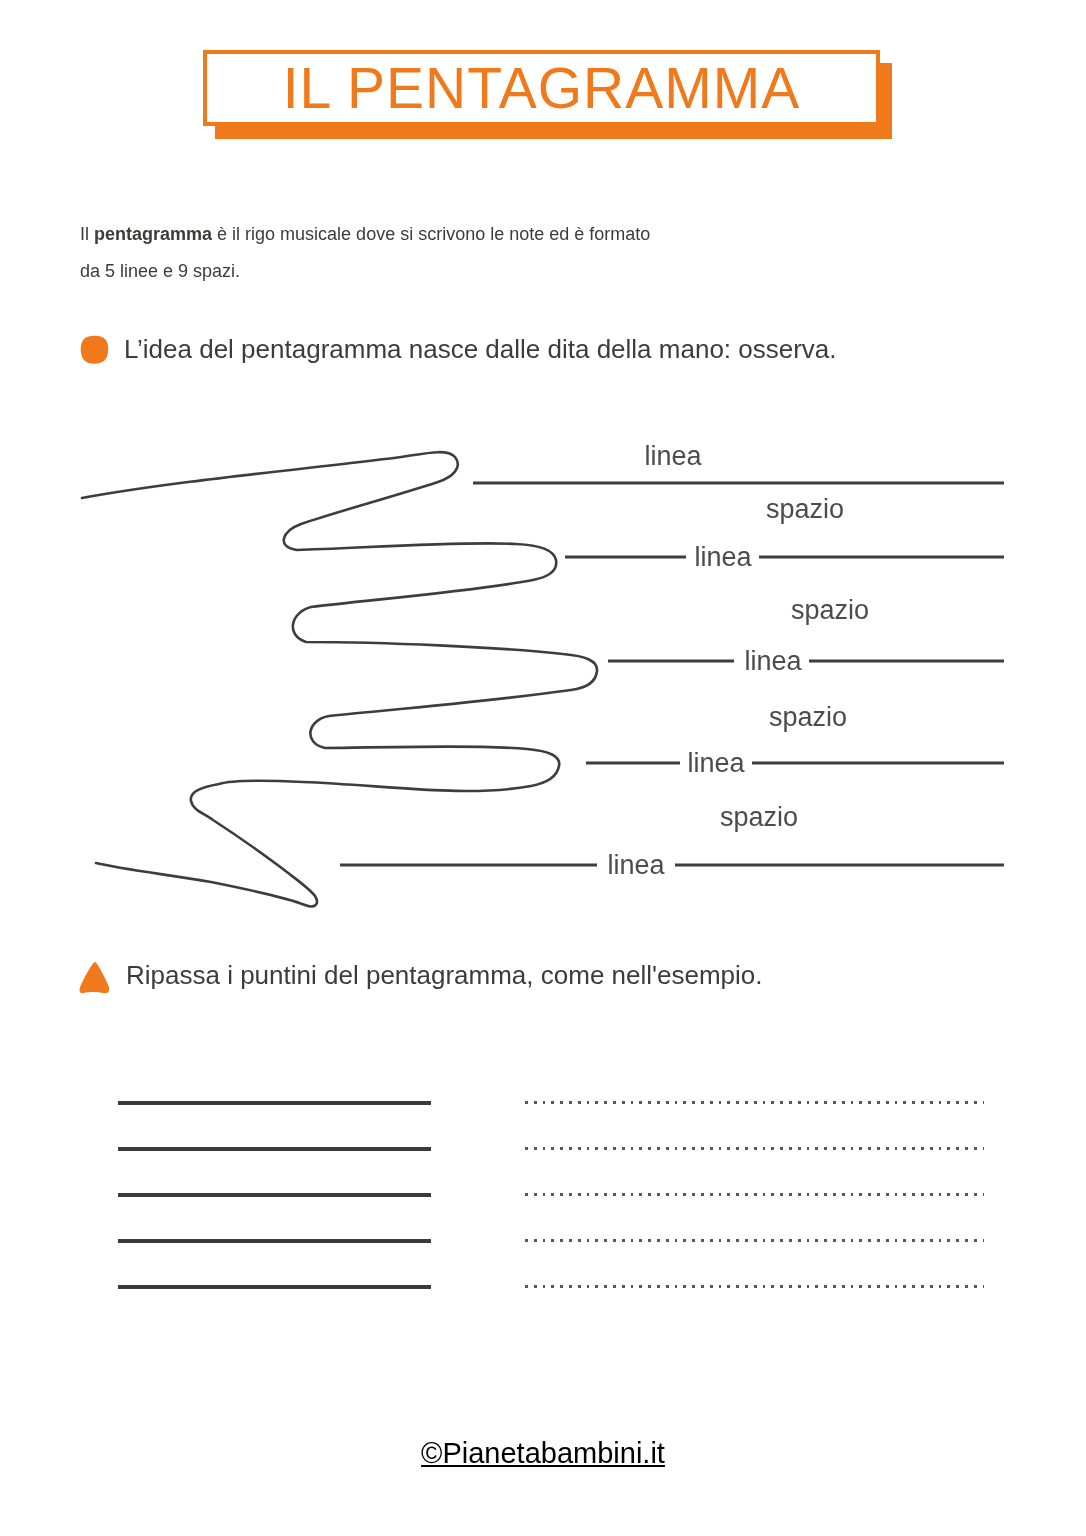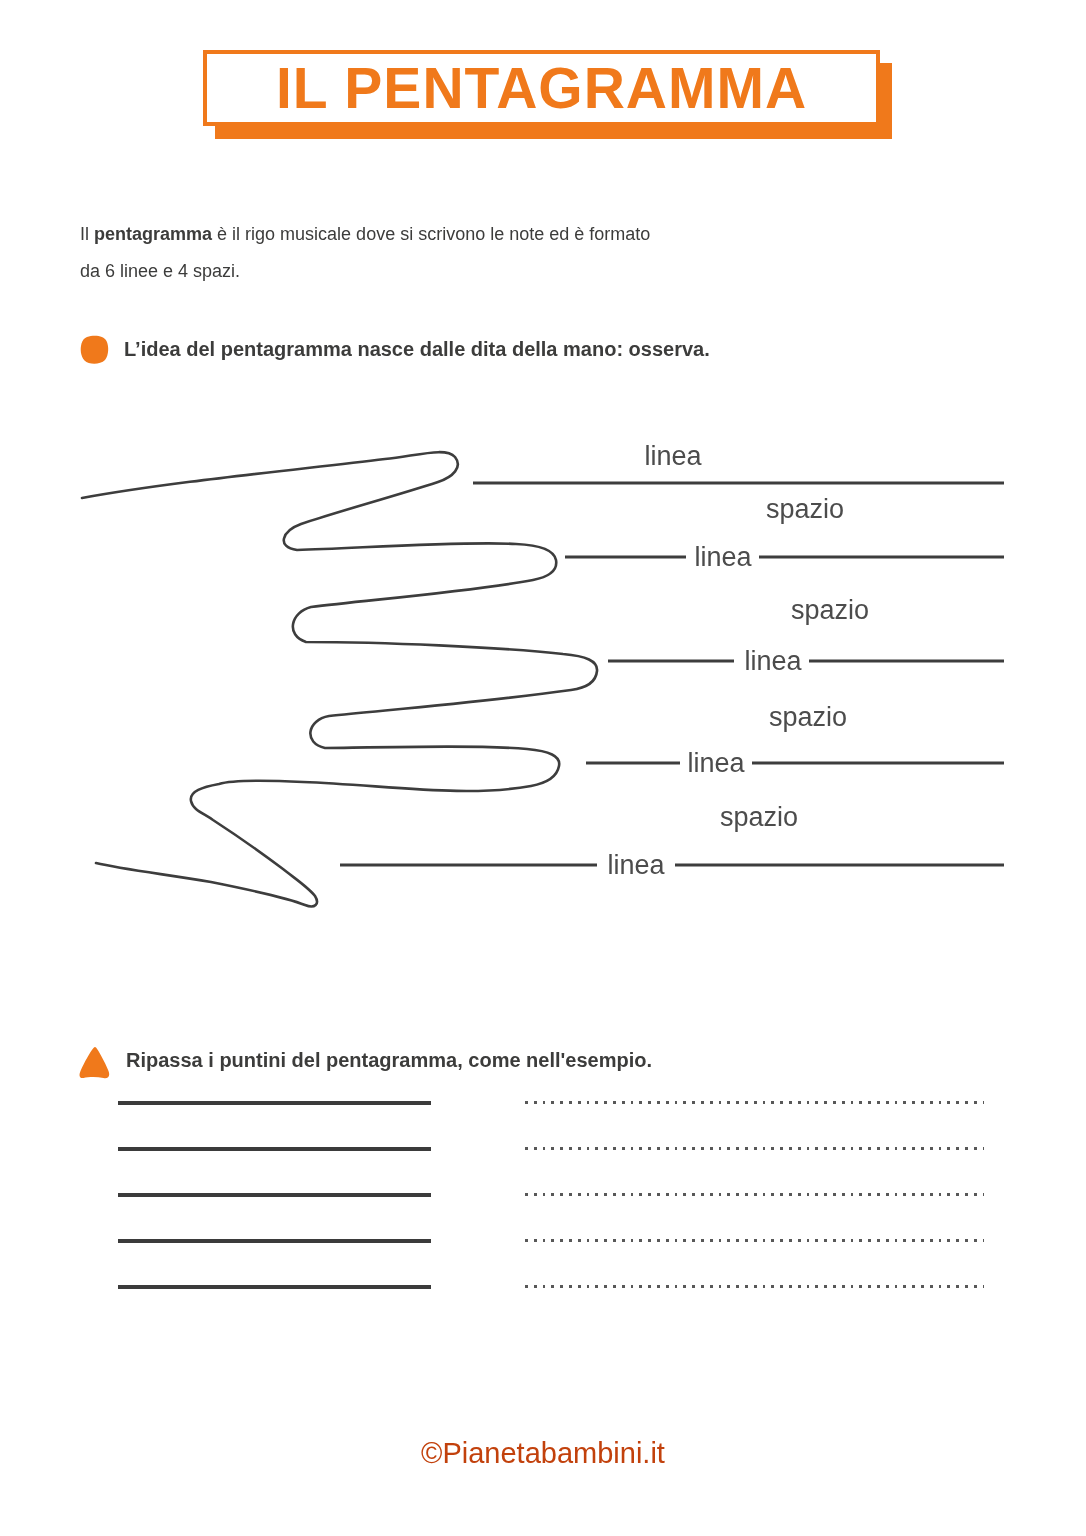--- a/index.html
+++ b/index.html
@@ -23,21 +23,21 @@
     position:absolute;
     left:203px; top:50px;
     width:677px; height:76px;
     background:#ffffff;
     border:4px solid var(--accent);
     box-shadow:12px 13px 0 0 var(--accent);
     display:flex; align-items:center; justify-content:center;
   }
   .title-text{
     font-size:57px;
-    font-weight:700;
+    font-weight:400;
     letter-spacing:1px;
     color:var(--accent);
     white-space:nowrap;
   }
   .intro{
     position:absolute;
     left:80px; top:216px;
     width:950px;
     font-size:18px;
     line-height:37px;
@@ -47,22 +47,22 @@
   .instruction{
     position:absolute;
     left:79px;
     display:flex;
     align-items:flex-start;
     gap:14px;
     width:960px;
   }
   .instruction .blob{flex:0 0 auto; margin-top:2px;}
   .instruction .itext{
-    font-size:20px;
-    font-weight:700;
+    font-size:26px;
+    font-weight:400;
     line-height:34px;
     color:var(--text);
     white-space:nowrap;
   }
   .diagram-svg{
     position:absolute;
     left:0; top:430px;
     width:1086px; height:480px;
   }
   .dlabel{
@@ -87,33 +87,34 @@
     width:459px;
     height:3px;
     background-image:repeating-linear-gradient(90deg,#585858 0 2.8px,transparent 2.8px 8.8px);
   }
   .footer{
     position:absolute;
     left:0; top:1437px;
     width:100%;
     text-align:center;
     font-size:29px;
-    color:#c2410c;
+    color:#000000;
+    text-decoration:underline;
   }
 </style>
 </head>
 <body>
 
 <div class="page">
 
   <div class="title-box">
     <div class="title-text">IL PENTAGRAMMA</div>
   </div>
 
-  <p class="intro"><span>Il </span><b>pentagramma</b><span> è il rigo musicale dove si scrivono le note ed è formato</span><br><span>da 6 linee e 4 spazi.</span></p>
+  <p class="intro"><span>Il </span><b>pentagramma</b><span> è il rigo musicale dove si scrivono le note ed è formato</span><br><span>da 5 linee e 9 spazi.</span></p>
 
   <div class="instruction" style="top:332px;">
     <svg class="blob" width="31" height="31" viewBox="0 0 31 31">
       <path fill="#F0791B" d="M8 3 C 15 0.5, 25 1.5, 27.5 7 C 30 12, 30 21, 26 26 C 21 31, 10 31, 5.5 26.5 C 1.5 22, 1 15, 2.5 9.5 C 3.5 6, 5.5 4, 8 3 Z"></path>
     </svg>
     <div class="itext">L’idea del pentagramma nasce dalle dita della mano: osserva.</div>
   </div>
 
   <svg class="diagram-svg" viewBox="0 0 1086 480">
     <g fill="none" stroke="#3D3D3D" stroke-width="2.6" stroke-linecap="round" stroke-linejoin="round">
@@ -163,21 +164,21 @@
   <div class="dlabel" style="left:673px;top:456px;">linea</div>
   <div class="dlabel" style="left:805px;top:509px;">spazio</div>
   <div class="dlabel" style="left:723px;top:557px;">linea</div>
   <div class="dlabel" style="left:830px;top:610px;">spazio</div>
   <div class="dlabel" style="left:773px;top:661px;">linea</div>
   <div class="dlabel" style="left:808px;top:717px;">spazio</div>
   <div class="dlabel" style="left:716px;top:763px;">linea</div>
   <div class="dlabel" style="left:759px;top:817px;">spazio</div>
   <div class="dlabel" style="left:636px;top:865px;">linea</div>
 
-  <div class="instruction" style="top:1043px;">
+  <div class="instruction" style="top:958px;">
     <svg class="blob" width="33" height="36" viewBox="0 0 33 36">
       <path fill="#F0791B" d="M17 2.5 C 19 4.5, 26 17, 29.5 26 C 31.5 31, 29 34, 24.5 33 C 17 31.5, 9 32, 4.5 33 C 0.5 33.8, -0.5 30.5, 1.5 26 C 5.5 17, 11 7, 14.5 3 C 15.5 1.8, 16.2 1.7, 17 2.5 Z"></path>
     </svg>
     <div class="itext">Ripassa i puntini del pentagramma, come nell'esempio.</div>
   </div>
 
   <div class="solid-line" style="top:1101px;"></div>
   <div class="solid-line" style="top:1147px;"></div>
   <div class="solid-line" style="top:1193px;"></div>
   <div class="solid-line" style="top:1239px;"></div>

